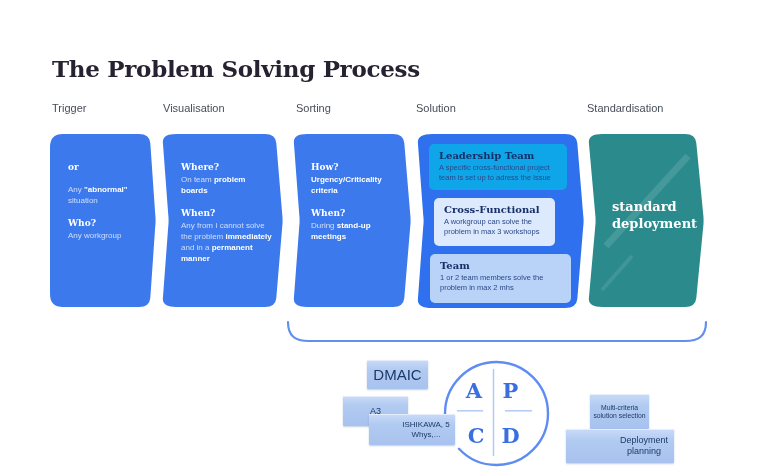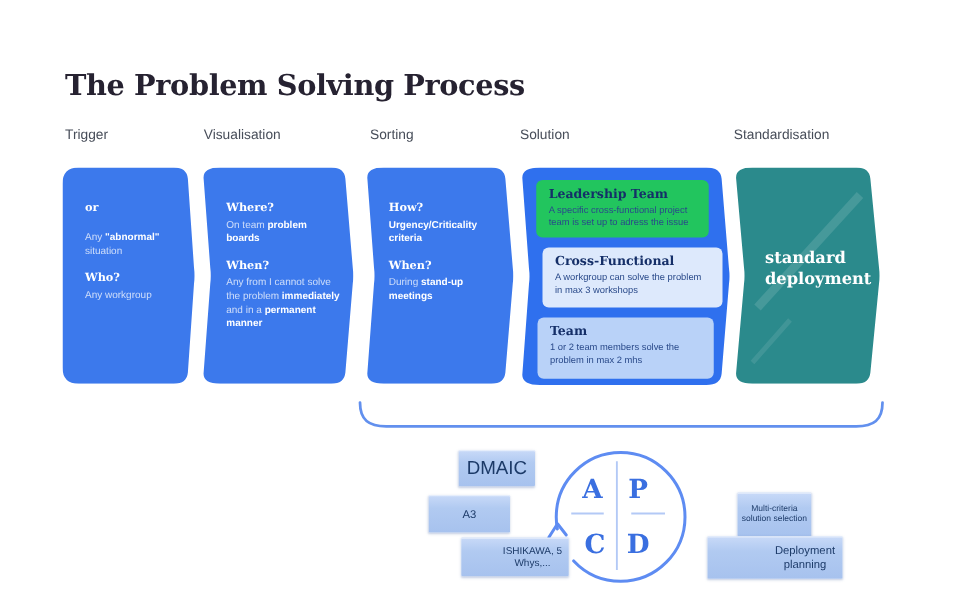--- a/index.html
+++ b/index.html
@@ -19,42 +19,42 @@
   .st-1{left:68px;top:150px;width:78px;}
   .st-2{left:181px;top:150px;width:93px;}
   .st-3{left:311px;top:150px;width:93px;}
   .block{margin-top:12px;}
   .block:first-child{margin-top:0;}
   .bh{font-family:"DejaVu Serif",serif;font-weight:700;font-size:9px;color:#ffffff;margin-bottom:2px;}
   .bp{font-size:8px;line-height:11px;color:rgba(255,255,255,0.74);}
   .bp .rb{color:#ffffff;font-weight:700;}
 
   .card{position:absolute;border-radius:5px;padding:6px 10px;box-sizing:border-box;}
-  .card-1{left:429px;top:132px;width:138px;height:46px;background:#22c55e;}
-  .card-2{left:434px;top:186px;width:144px;height:48px;background:#dde9fc;}
+  .card-1{left:429px;top:132px;width:138px;height:46px;background:#0ea5e9;}
+  .card-2{left:434px;top:186px;width:121px;height:48px;background:#dde9fc;}
   .card-3{left:430px;top:242px;width:141px;height:49px;background:#b9d2f8;}
   .card-title{font-family:"DejaVu Serif",serif;font-weight:700;font-size:10px;color:#152f68;}
   .card-body{font-size:7.5px;line-height:9.5px;color:#2a4a8a;margin-top:2px;}
 
   .std-text{position:absolute;left:612px;top:186px;width:84px;
             font-family:"DejaVu Serif",serif;font-weight:700;font-size:13px;
             line-height:17px;color:#ffffff;}
 
   .bracket{position:absolute;left:286px;top:308px;}
 
   .pdca{position:absolute;left:436px;top:341px;}
 
   .tool{position:absolute;display:flex;align-items:center;justify-content:center;
         text-align:center;color:#1c3a68;
         background:linear-gradient(180deg,#c9daf8 0%,#b1caf1 35%,#a7c2ee 100%);
         box-shadow:0 1px 2px rgba(80,110,170,0.35), inset 0 1px 0 rgba(255,255,255,0.55);
         border-radius:1px;}
   .tool-dmaic{left:367px;top:348px;width:61px;height:29px;font-size:15px;}
   .tool-a3{left:343px;top:384px;width:65px;height:30px;font-size:9px;}
-  .tool-ishikawa{left:369px;top:418px;width:58px;height:31px;font-size:8px;line-height:9.5px;padding-left:28px;}
+  .tool-ishikawa{left:369px;top:402px;width:58px;height:31px;font-size:8px;line-height:9.5px;padding-left:28px;}
   .tool-multi{left:590px;top:382px;width:59px;height:35px;font-size:6.8px;line-height:8px;}
   .tool-deploy{left:566px;top:417px;width:60px;height:34px;font-size:9px;line-height:11px;padding-left:48px;}
 </style>
 </head>
 <body>
 
 <div id="canvas">
 
   <h1 class="title">The Problem Solving Process</h1>
 

